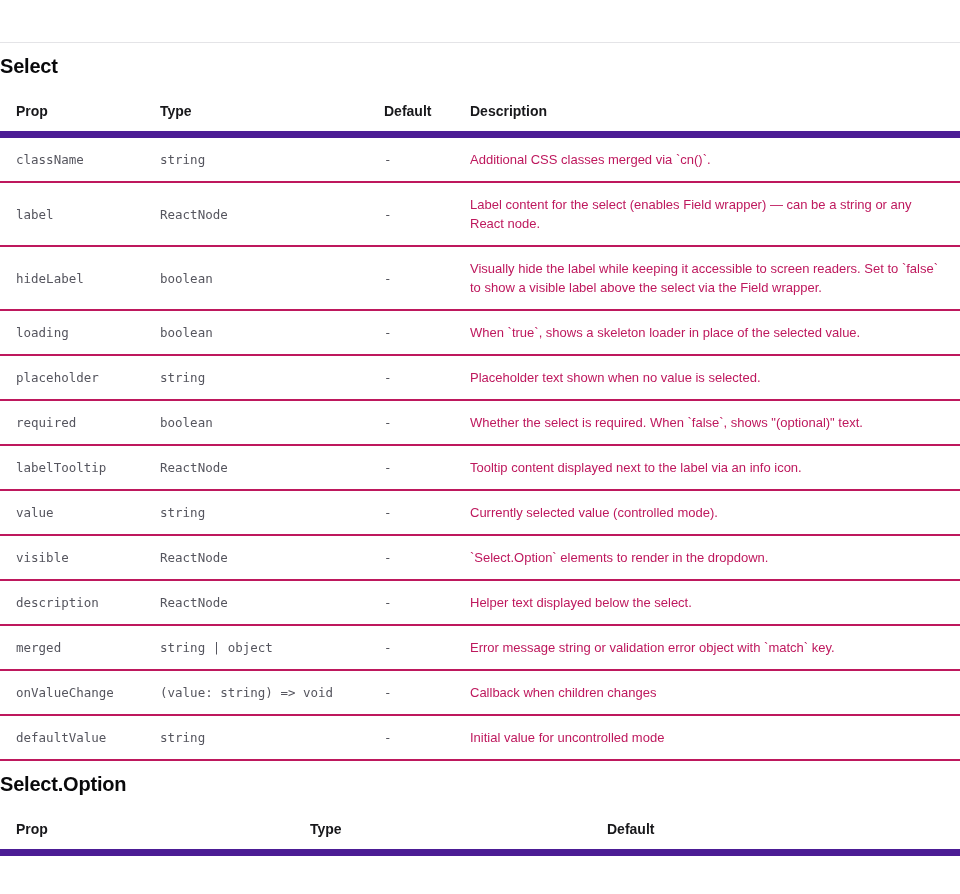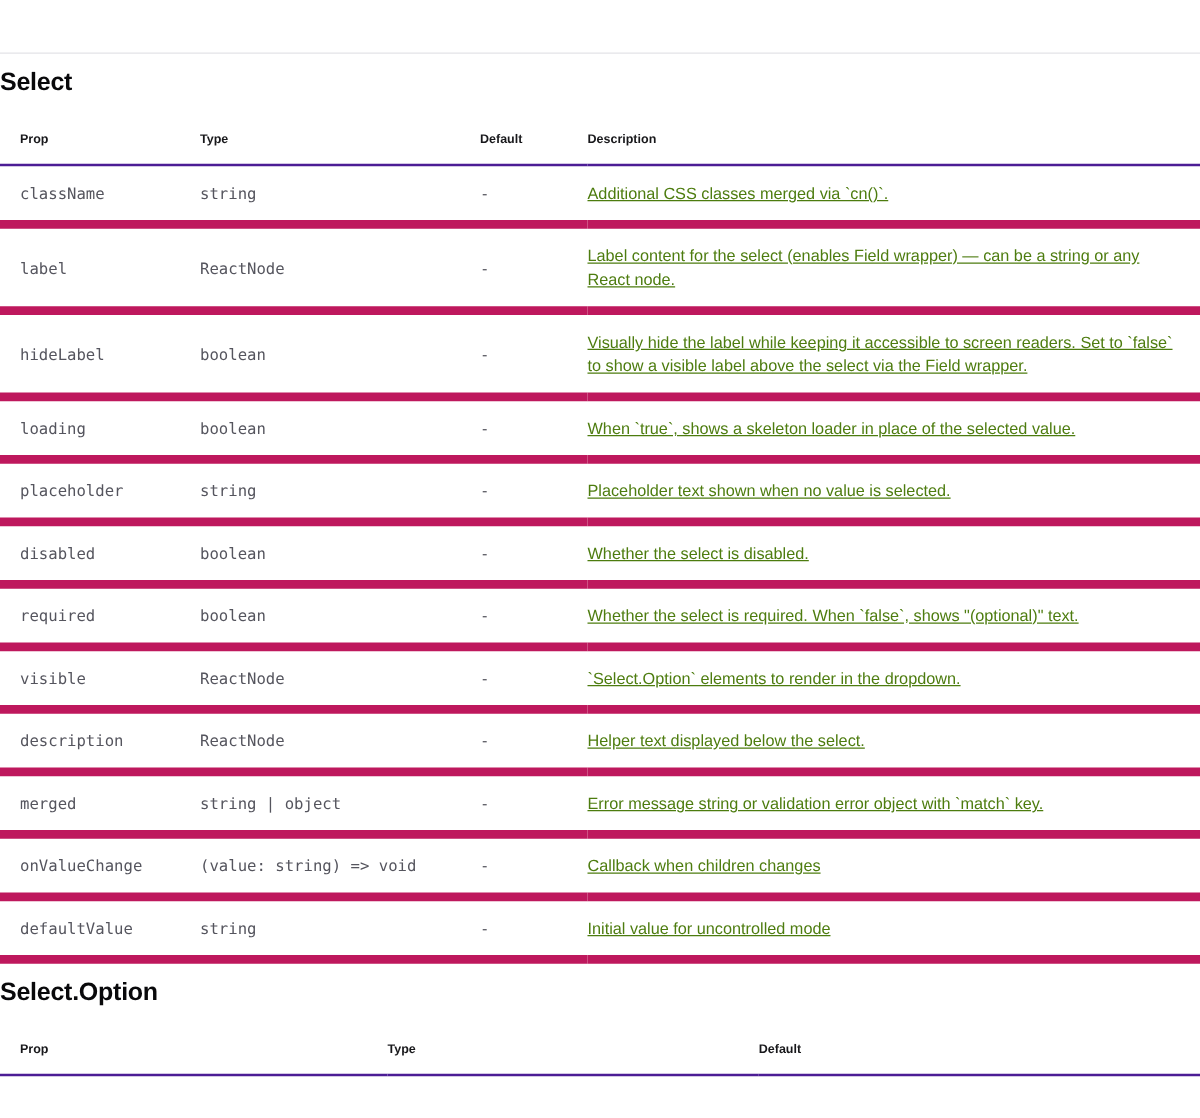--- a/index.html
+++ b/index.html
@@ -26,46 +26,45 @@
   h2.section-title.second {
   }
   table.props-table {
     width: 100%;
     border-collapse: collapse;
     margin-top: 10px;
     table-layout: fixed;
   }
   table.props-table th {
     text-align: left;
-    font-size: 10px;
+    font-size: 14px;
     font-weight: 700;
     color: #18181b;
     padding: 12px 16px 12px 0;
-    border-bottom: 2px solid #4c1d95;
+    border-bottom: 7px solid #4c1d95;
     line-height: 15px;
   }
   table.props-table th:first-child { padding-left: 16px; }
   table.props-table td {
     padding: 12px 16px 12px 0;
-    border-bottom: 7px solid #be185d;
+    border-bottom: 2px solid #be185d;
     vertical-align: middle;
   }
   table.props-table td:first-child { padding-left: 16px; }
   .mono {
     font-family: "DejaVu Sans Mono", "Liberation Mono", monospace;
     font-size: 12.5px;
     color: #55555e;
     line-height: 19px;
     word-break: break-word;
   }
   .desc {
     font-size: 13px;
-    color: #4d7c0f;
+    color: #be185d;
     line-height: 19px;
-    text-decoration: underline;
   }
   
   .col-s-prop { width: 160px; }
   .col-s-type { width: 224px; }
   .col-s-default { width: 86px; }
   
   .col-o-prop { width: 310px; }
   .col-o-type { width: 297px; }
 </style>
 </head>
@@ -115,30 +114,36 @@
       <td class="mono">-</td>
       <td class="desc">When `true`, shows a skeleton loader in place of the selected value.</td>
     </tr>
     <tr>
       <td class="mono">placeholder</td>
       <td class="mono">string</td>
       <td class="mono">-</td>
       <td class="desc">Placeholder text shown when no value is selected.</td>
     </tr>
     <tr>
-      <td class="mono">disabled</td>
-      <td class="mono">boolean</td>
-      <td class="mono">-</td>
-      <td class="desc">Whether the select is disabled.</td>
-    </tr>
-    <tr>
       <td class="mono">required</td>
       <td class="mono">boolean</td>
       <td class="mono">-</td>
       <td class="desc">Whether the select is required. When `false`, shows "(optional)" text.</td>
+    </tr>
+    <tr>
+      <td class="mono">labelTooltip</td>
+      <td class="mono">ReactNode</td>
+      <td class="mono">-</td>
+      <td class="desc">Tooltip content displayed next to the label via an info icon.</td>
+    </tr>
+    <tr>
+      <td class="mono">value</td>
+      <td class="mono">string</td>
+      <td class="mono">-</td>
+      <td class="desc">Currently selected value (controlled mode).</td>
     </tr>
     <tr>
       <td class="mono">visible</td>
       <td class="mono">ReactNode</td>
       <td class="mono">-</td>
       <td class="desc">`Select.Option` elements to render in the dropdown.</td>
     </tr>
     <tr>
       <td class="mono">description</td>
       <td class="mono">ReactNode</td>

